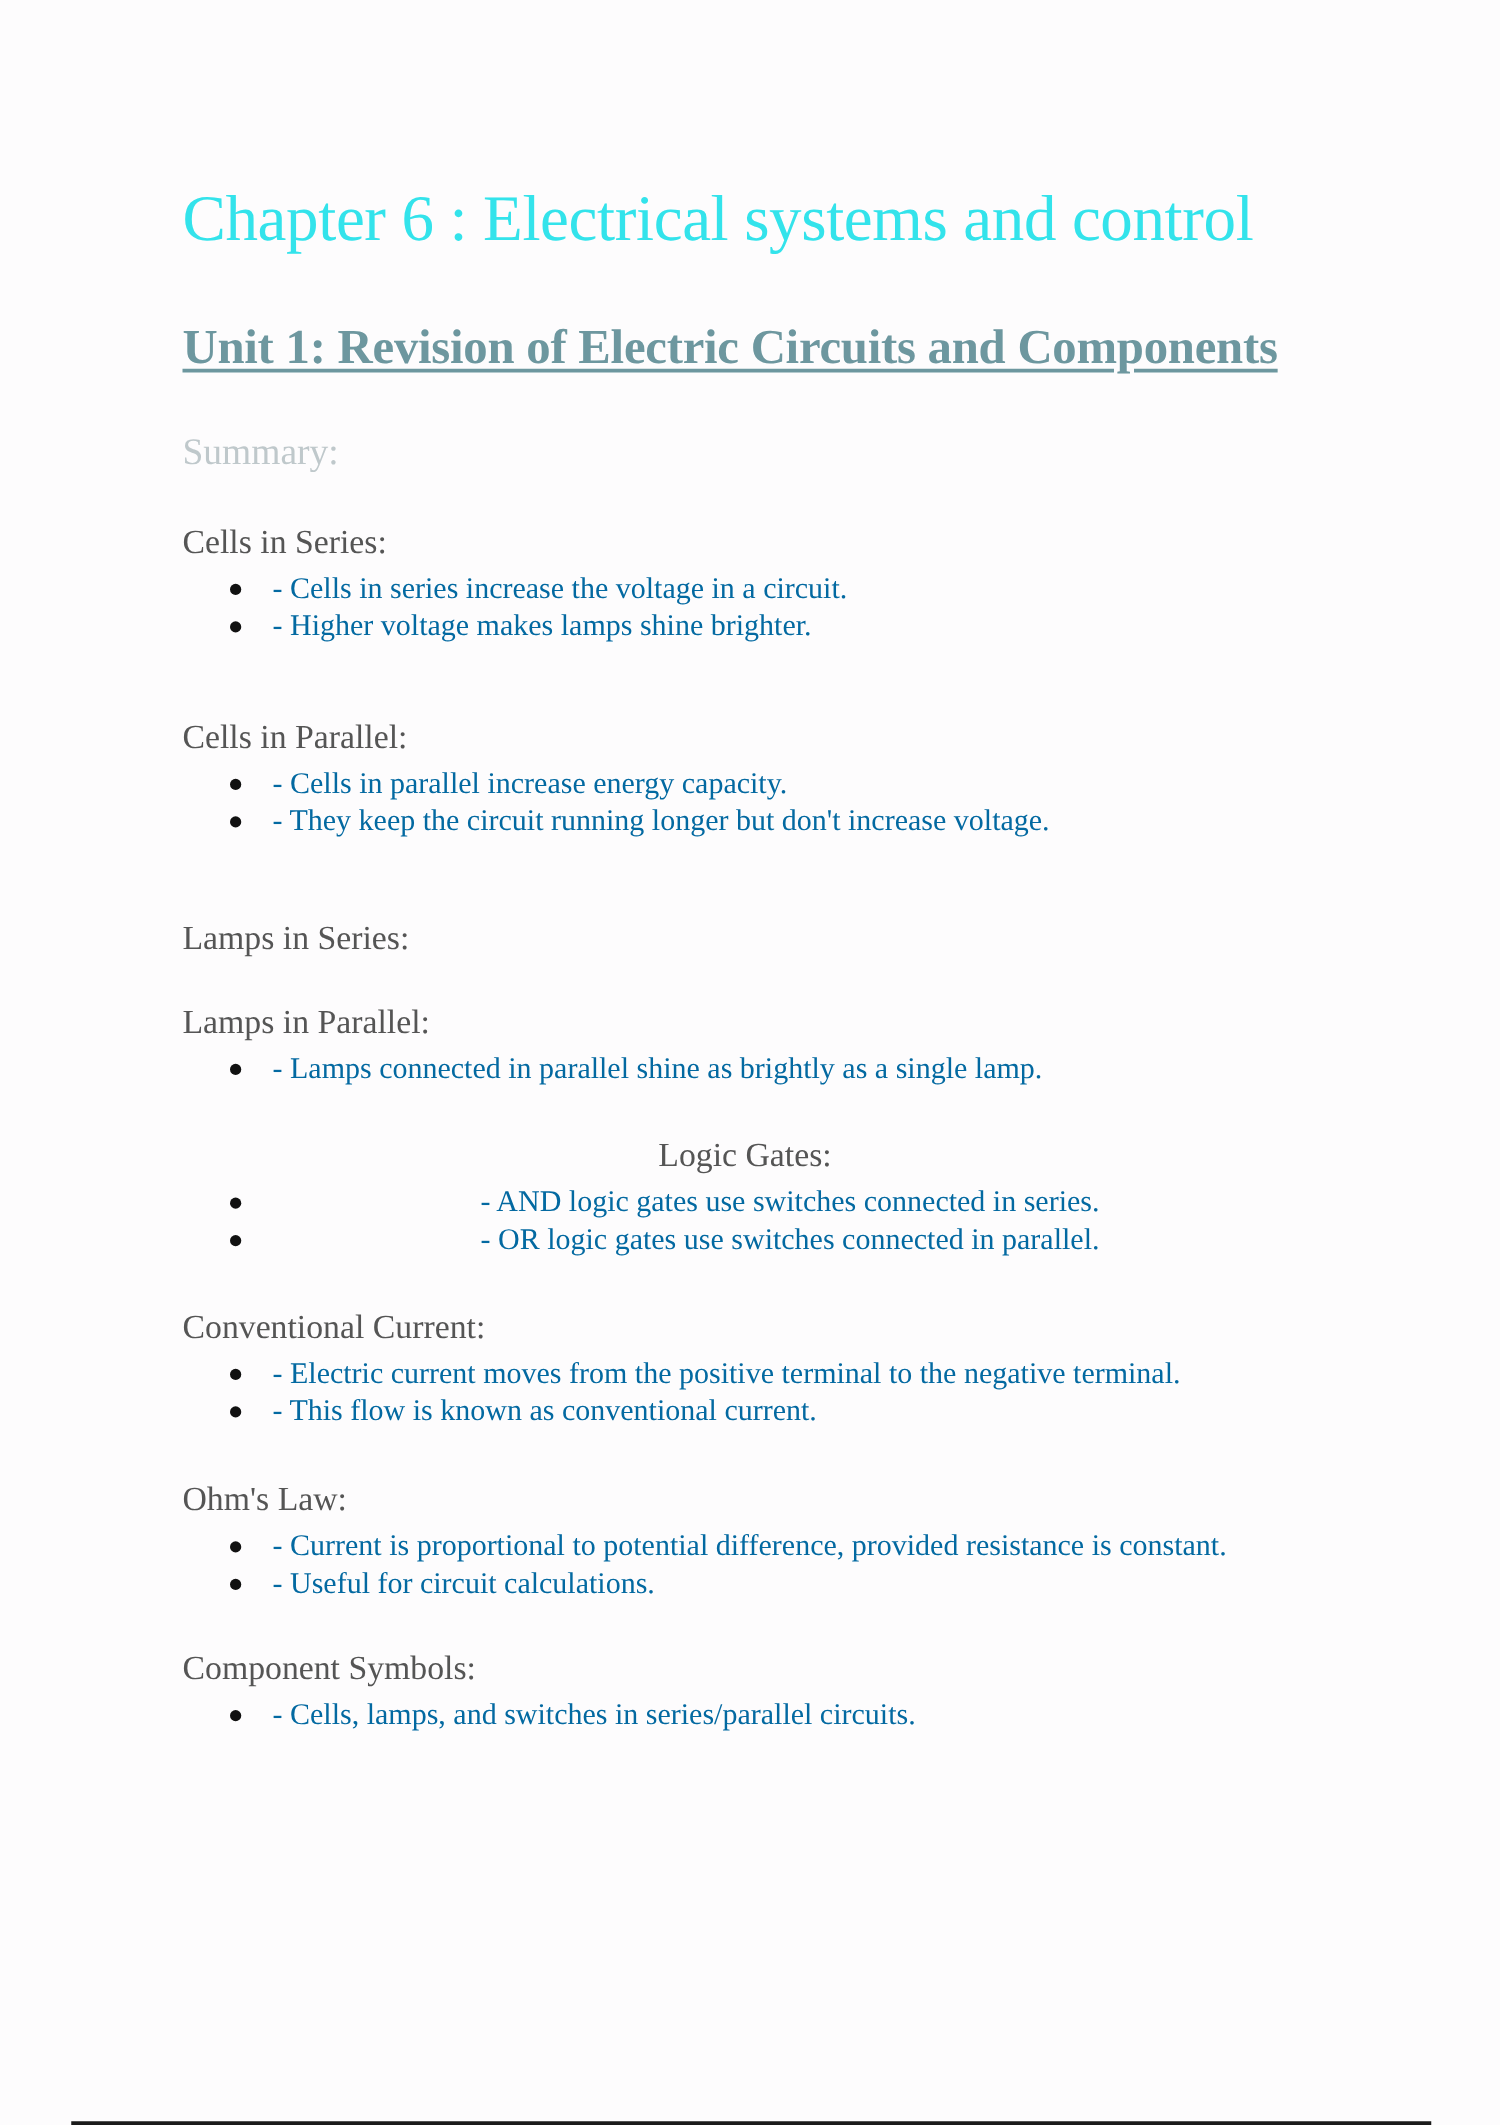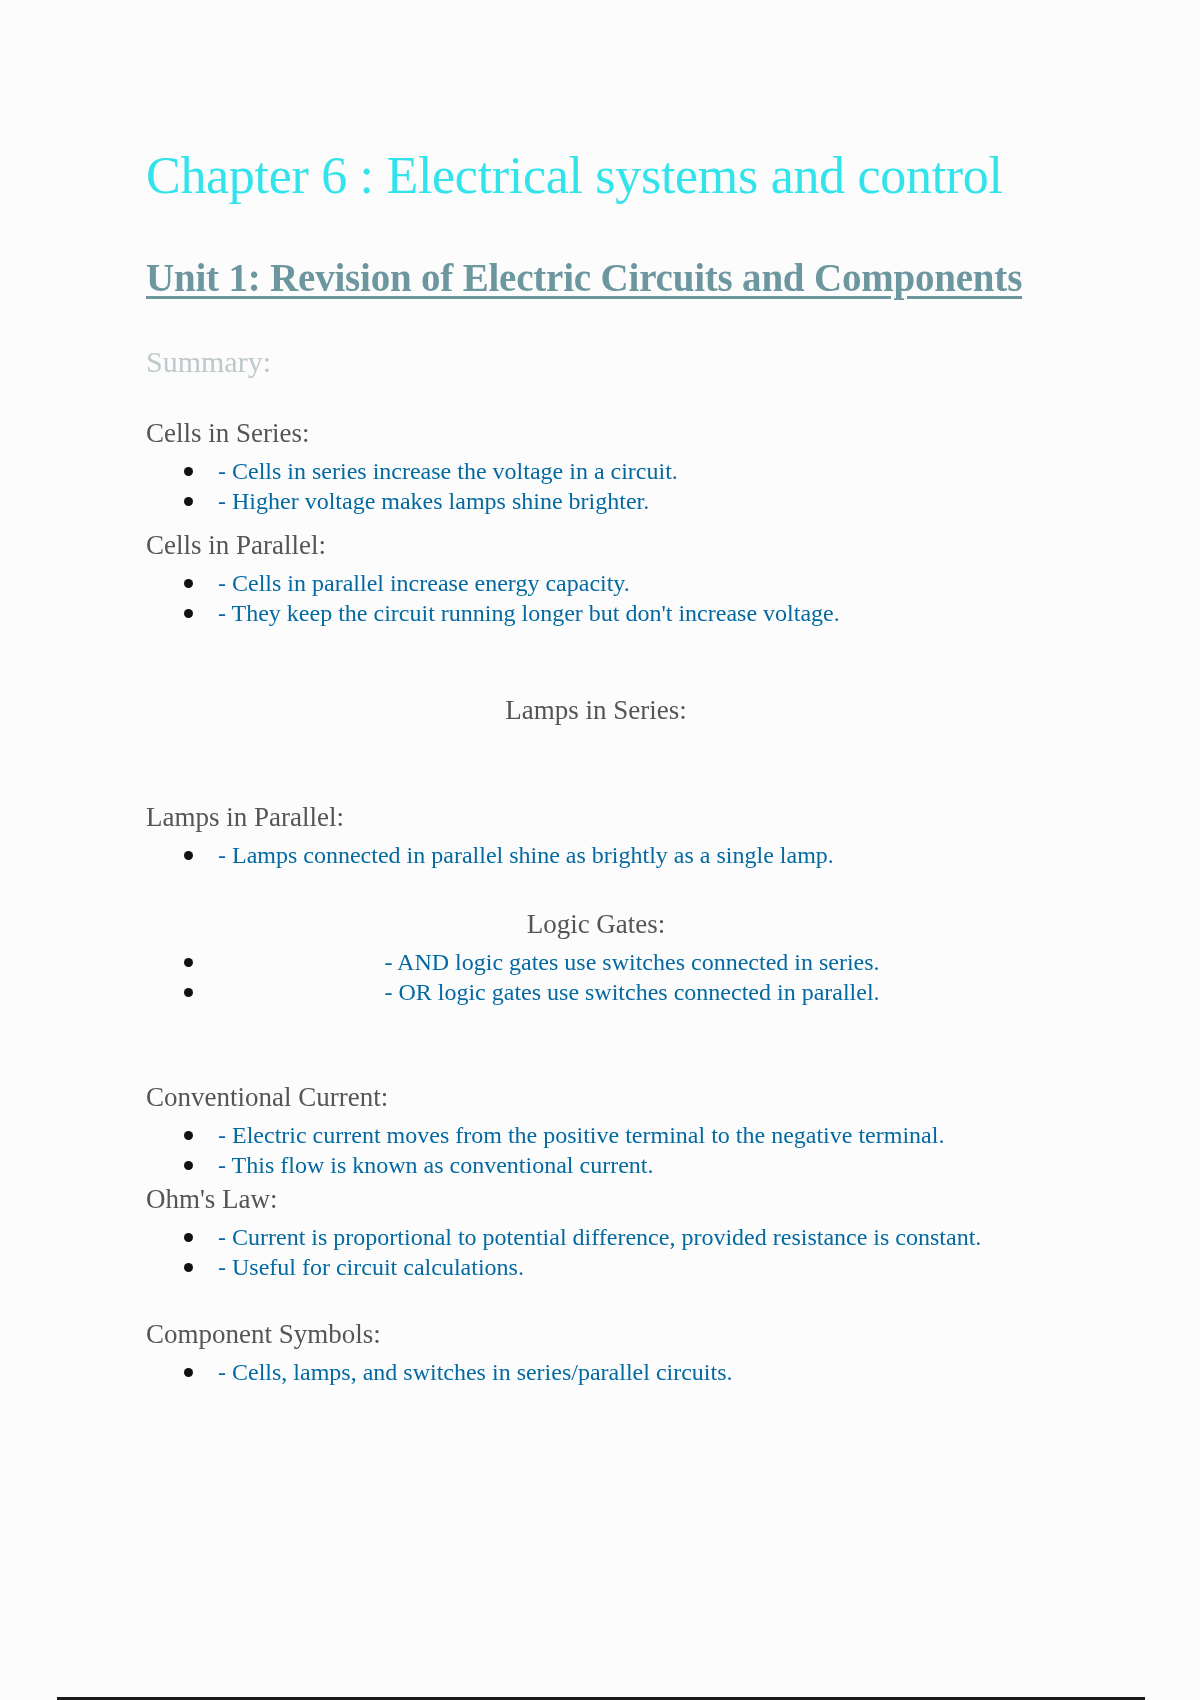--- a/index.html
+++ b/index.html
@@ -119,35 +119,35 @@
         <span class="bullet-dot"></span>
         <span>- Cells in series increase the voltage in a circuit.</span>
       </li>
       <li class="bullet-item">
         <span class="bullet-dot"></span>
         <span>- Higher voltage makes lamps shine brighter.</span>
       </li>
     </ul>
   </div>
 
-  <div class="section" style="top:528px;">
+  <div class="section" style="top:572px;">
     <h4 class="section-heading">Cells in Parallel:</h4>
     <ul class="bullet-list">
       <li class="bullet-item">
         <span class="bullet-dot"></span>
         <span>- Cells in parallel increase energy capacity.</span>
       </li>
       <li class="bullet-item">
         <span class="bullet-dot"></span>
         <span>- They keep the circuit running longer but don't increase voltage.</span>
       </li>
     </ul>
   </div>
 
-  <div class="section" style="top:693px;text-align:center;">
+  <div class="section" style="top:733px;">
     <h4 class="section-heading">Lamps in Series:</h4>
   </div>
 
   <div class="section" style="top:800px;">
     <h4 class="section-heading">Lamps in Parallel:</h4>
     <ul class="bullet-list">
       <li class="bullet-item">
         <span class="bullet-dot"></span>
         <span>- Lamps connected in parallel shine as brightly as a single lamp.</span>
       </li>
@@ -161,21 +161,21 @@
         <span class="bullet-dot"></span>
         <span>- AND logic gates use switches connected in series.</span>
       </li>
       <li class="bullet-item">
         <span class="bullet-dot"></span>
         <span>- OR logic gates use switches connected in parallel.</span>
       </li>
     </ul>
   </div>
 
-  <div class="section" style="top:1080px;">
+  <div class="section" style="top:1044px;">
     <h4 class="section-heading">Conventional Current:</h4>
     <ul class="bullet-list">
       <li class="bullet-item">
         <span class="bullet-dot"></span>
         <span>- Electric current moves from the positive terminal to the negative terminal.</span>
       </li>
       <li class="bullet-item">
         <span class="bullet-dot"></span>
         <span>- This flow is known as conventional current.</span>
       </li>

